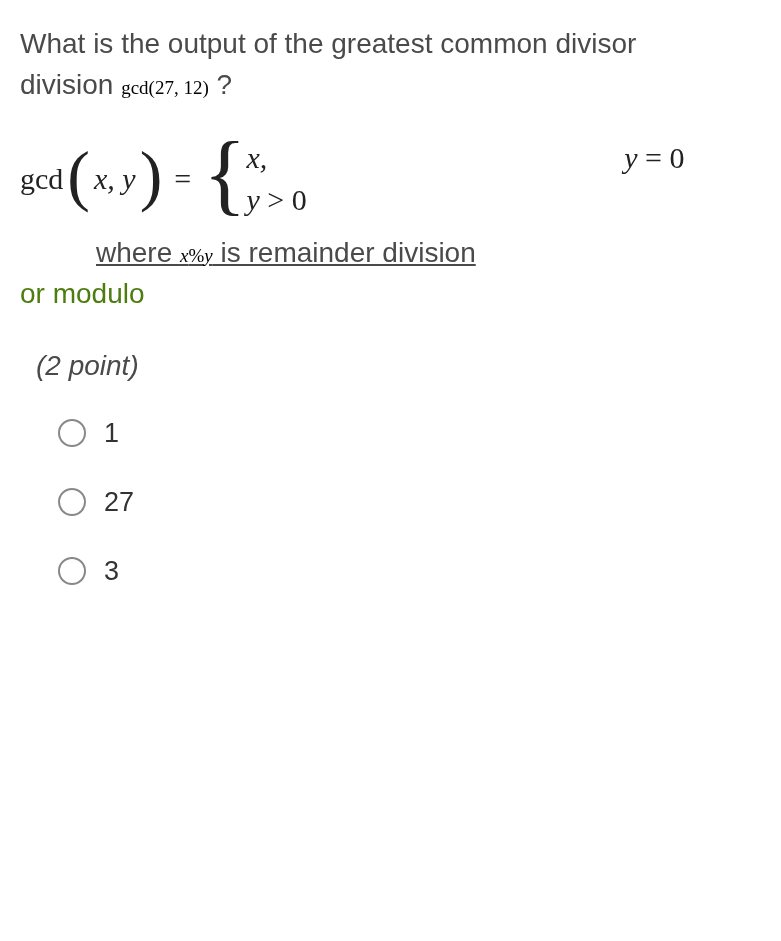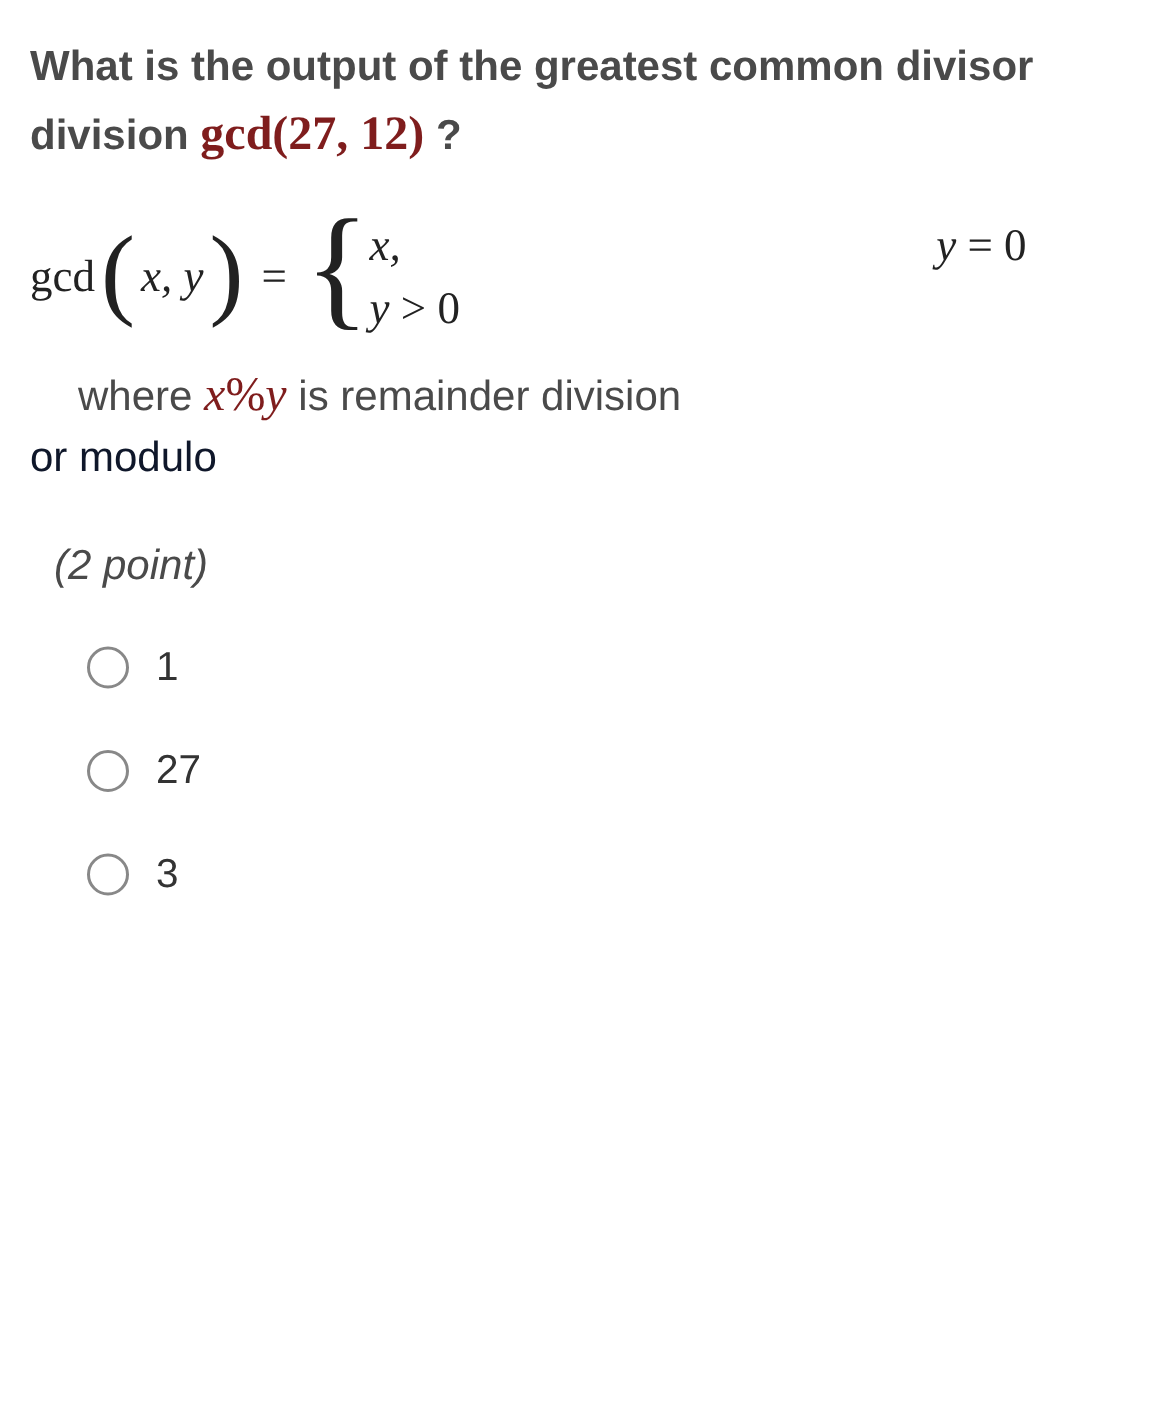--- a/index.html
+++ b/index.html
@@ -7,21 +7,20 @@
       font-family: Arial, Helvetica, sans-serif;
       padding: 24px 20px;
       font-size: 28px;
       color: #4a4a4a;
       width: 781px;
       height: 941px;
     }
     .question-text {
       line-height: 1.45;
       margin-bottom: 36px;
-      font-weight: bold;
     }
     .math-line {
       font-family: Georgia, 'Times New Roman', serif;
       font-size: 30px;
       color: #222;
       margin: 18px 0 16px 0;
       display: flex;
       align-items: center;
       gap: 4px;
     }
@@ -49,33 +48,34 @@
     .case-row {
       display: flex;
       justify-content: space-between;
       align-items: baseline;
       width: 438px;
     }
     .remainder-text {
       font-size: 28px;
       color: #4a4a4a;
       line-height: 1.45;
-      margin-left: 32px;
+      margin-left: 76px;
       margin-top: 8px;
+      text-decoration: underline;
     }
     .or-modulo {
       font-size: 28px;
-      color: #0f172a;
+      color: #4d7c0f;
       margin-top: 4px;
     }
     .math-inline {
       font-family: Georgia, 'Times New Roman', serif;
-      color: #7f1d1d;
+      color: #000000;
       font-style: italic;
-      font-size: 32px;
+      font-size: 19px;
     }
     .math-inline .pct { font-style: normal; }
     .point-value {
       font-style: italic;
       font-size: 28px;
       margin: 40px 0 36px 16px;
       color: #4a4a4a;
     }
     .options {
       display: flex;

